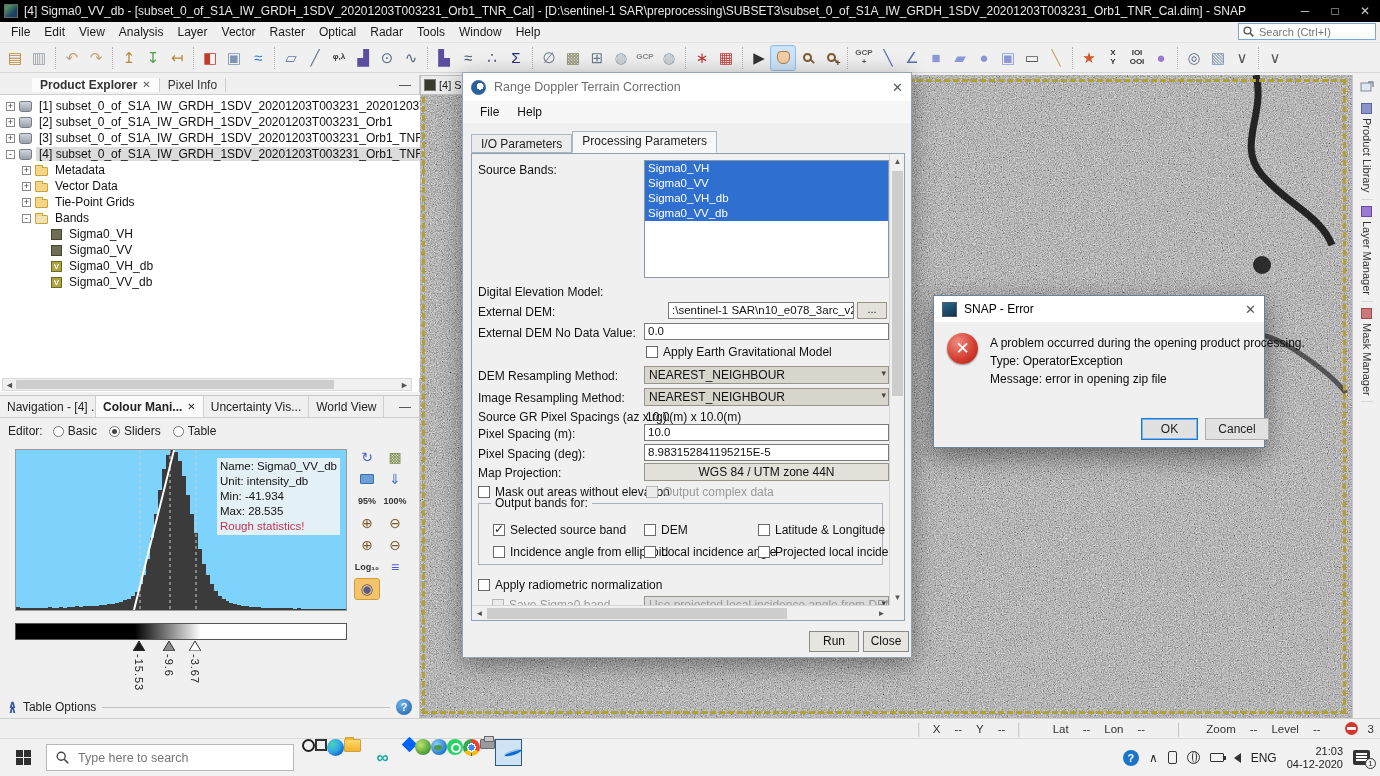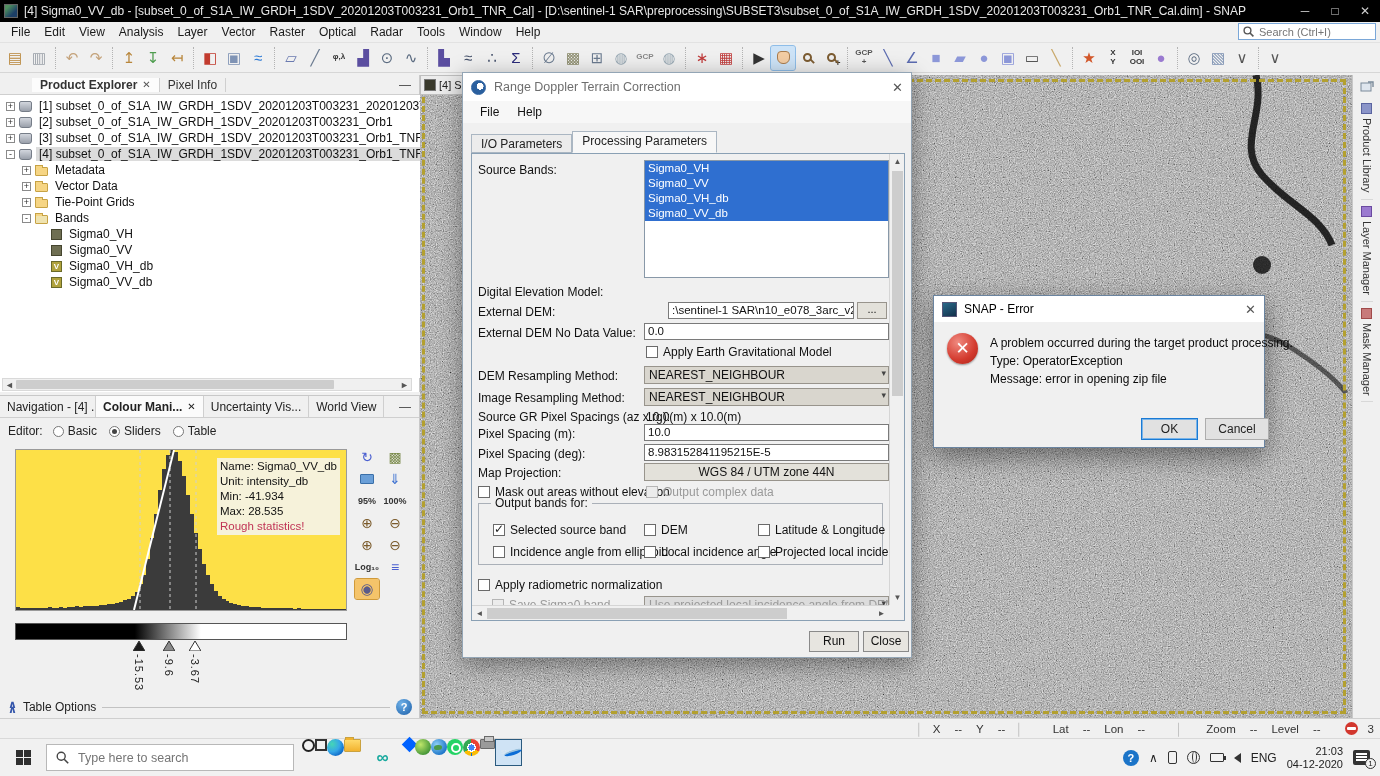--- a/index.html
+++ b/index.html
@@ -59,21 +59,21 @@
 
   
   .leftbot{left:0;top:395px;width:420px;height:323px;background:#f0f0f0;border-top:1px solid #c8c8c8;border-right:1px solid #c8c8c8;}
   .ctabbar{height:22px;display:flex;align-items:stretch;border-bottom:1px solid #cfcfcf;background:#f0f0f0;}
   .ctab{display:flex;align-items:center;gap:5px;padding:0 7px;border-right:1px solid #cfcfcf;font-size:12px;color:#222;white-space:nowrap;overflow:hidden;}
   .ctab.active{background:#fbfbfb;font-weight:bold;}
   .editorrow{position:absolute;left:8px;top:28px;display:flex;align-items:center;gap:10px;font-size:12px;}
   .radio{width:11px;height:11px;border:1px solid #777;border-radius:50%;background:#fff;position:relative;margin-right:4px;}
   .radio.on::after{content:"";position:absolute;left:2px;top:2px;width:5px;height:5px;border-radius:50%;background:#444;}
   .ritem{display:flex;align-items:center;}
-  .histframe{position:absolute;left:15px;top:53px;width:332px;height:162px;background:#fde047;border:1px solid #9a9a9a;overflow:hidden;}
+  .histframe{position:absolute;left:15px;top:53px;width:332px;height:162px;background:#7dd3fc;border:1px solid #9a9a9a;overflow:hidden;}
   .histbars{position:absolute;left:0;bottom:0;width:332px;height:160px;display:flex;align-items:flex-end;}
   .hbar{flex:1;background:#3b3b3b;}
   .histov{position:absolute;left:0;top:0;}
   .histinfo{position:absolute;right:6px;top:8px;font-size:11.5px;line-height:15px;color:#111;text-align:left;background:rgba(245,245,245,.85);padding:1px 3px;}
   .histinfo .warn{color:#c03355;}
   .cstrip{position:absolute;left:353px;top:50px;width:60px;display:grid;grid-template-columns:28px 28px;grid-auto-rows:22px;justify-items:center;align-items:center;}
   .csi{width:24px;height:20px;display:flex;align-items:center;justify-content:center;font-size:14px;border-radius:2px;}
   .csi.txt{font-size:9px;font-weight:bold;}
   .csi.orange{background:#f5c46a;outline:1px solid #d09a3a;font-size:15px;}
   .csi .fold{width:14px;height:10px;background:#6a9fd8;border:1px solid #3a6fa8;border-radius:1px;}
@@ -934,21 +934,21 @@
   </div>
 
   <div class="errdlg abs">
     <div class="errtitle">
       <span class="errico-sm"></span>
       <span>SNAP - Error</span>
       <span class="dx">✕</span>
     </div>
     <span class="erricon">✕</span>
     <div class="errtext">
-      <div>A problem occurred during the target product processing.</div>
+      <div>A problem occurred during the opening product processing.</div>
       <div>Type: OperatorException</div>
       <div>Message: error in opening zip file</div>
     </div>
     <span class="errbtn focus" style="left:207px;width:57px;">OK</span>
     <span class="errbtn" style="left:271px;width:64px;">Cancel</span>
   </div>
 
 </div>
 
 </body></html>

